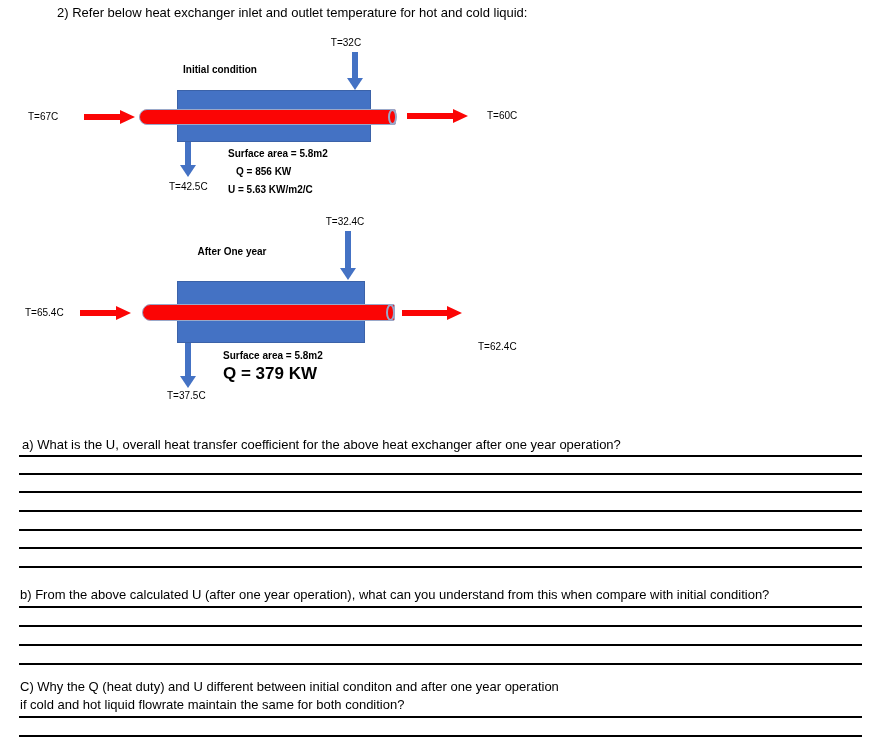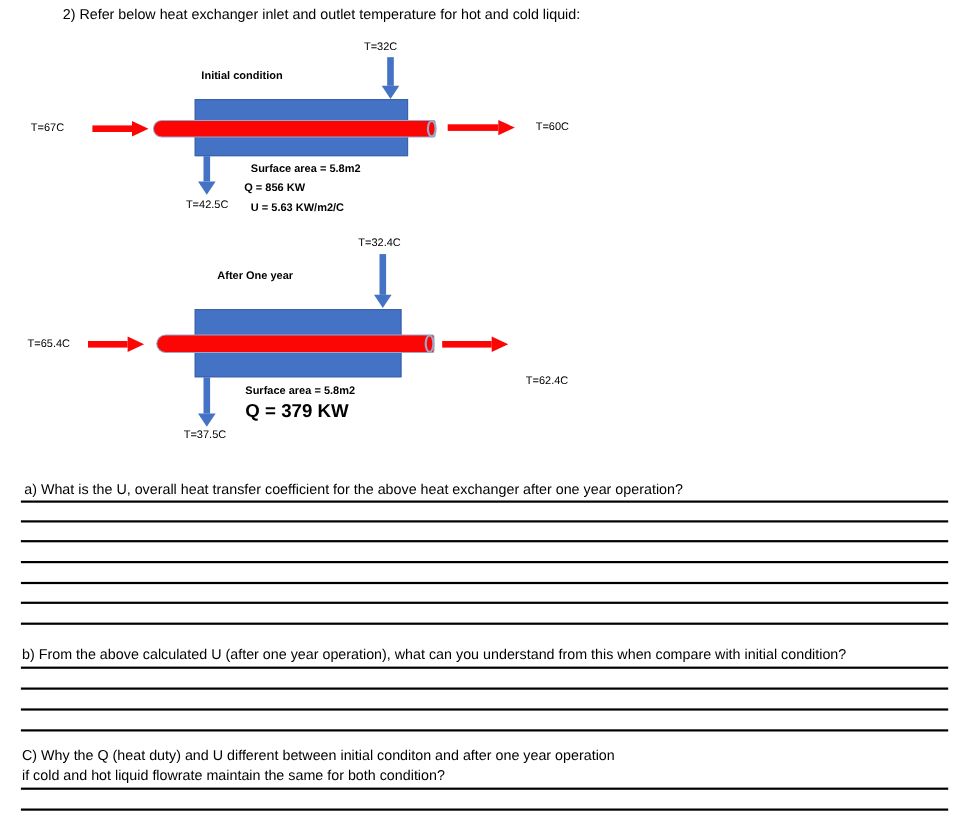--- a/index.html
+++ b/index.html
@@ -65,21 +65,21 @@
   </div>
   <div class="txt" style="left:487px; top:109px;">T=60C</div>
 
   <div class="arrow-down" style="left:180px; top:142px; width:16px; height:35px;">
     <div class="vshaft"></div>
     <div class="vhead"></div>
   </div>
   <div class="txt" style="left:169px; top:180px;">T=42.5C</div>
 
   <div class="txt bold" style="left:228px; top:147px;">Surface area = 5.8m2</div>
-  <div class="txt bold" style="left:222px; top:165px;text-align:center;">Q = 856 KW</div>
+  <div class="txt bold" style="left:236px; top:165px;text-align:center;">Q = 856 KW</div>
   <div class="txt bold" style="left:228px; top:183px;">U = 5.63 KW/m2/C</div>
 
   <div class="txt center" style="left:345px; top:215px;">T=32.4C</div>
 
   <div class="arrow-down" style="left:340px; top:231px; width:16px; height:49px;">
     <div class="vshaft"></div>
     <div class="vhead"></div>
   </div>
 
   <div class="txt bold center" style="left:232px; top:245px;">After One year</div>

